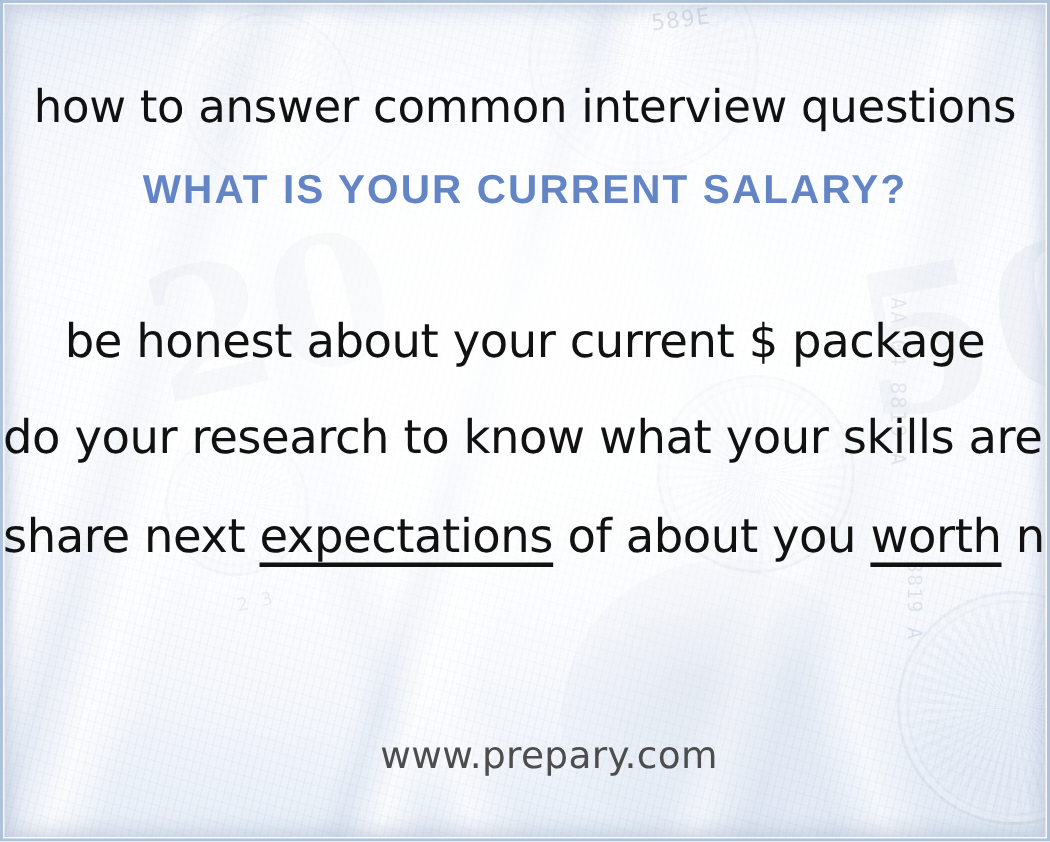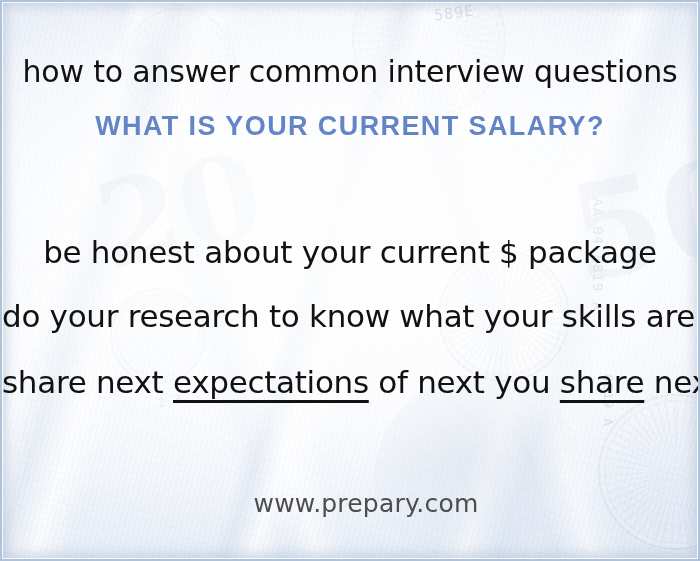--- a/index.html
+++ b/index.html
@@ -213,21 +213,20 @@
     color: #6385c6;
     white-space: nowrap;
   }
 
   .body-line {
     position: absolute;
     left: 0;
     right: 0;
     font-size: 31px;
     letter-spacing: -0.3px;
-    margin-top: 24px;
   }
   #body-line-1 { top: 208px; }
   #body-line-2 { top: 272px; }
   #body-line-3 { top: 338px; }
 
   .underline {
     text-decoration: underline;
     text-decoration-thickness: 3px;
     text-underline-offset: 7px;
   }
@@ -274,18 +273,18 @@
   <div class="content">
 
     <div id="subtitle" class="hand">how to answer common interview questions</div>
 
     <div id="headline">WHAT IS YOUR CURRENT SALARY?</div>
 
     <div id="body-line-1" class="hand body-line"><span>be honest about your current $ package</span></div>
 
     <div id="body-line-2" class="hand body-line"><span>do your research to know what your skills are worth</span></div>
 
-    <div id="body-line-3" class="hand body-line"><span>share next </span><span class="underline">expectations</span><span> of next you </span><span class="underline">share</span><span> next</span></div>
+    <div id="body-line-3" class="hand body-line"><span>share next </span><span class="underline">expectations</span><span> of about you </span><span class="underline">worth</span><span> next</span></div>
 
     <div id="footer" class="hand">www.prepary.com</div>
 
   </div>
 </div>
 
 </body></html>

